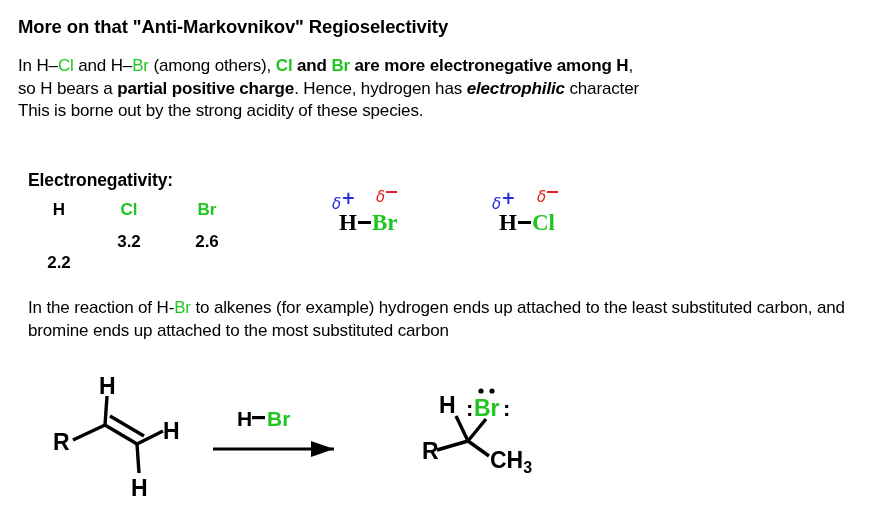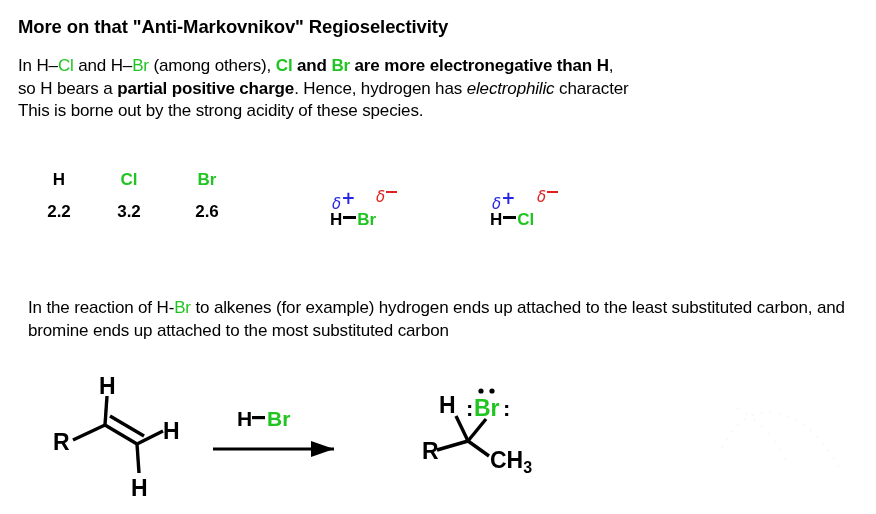--- a/index.html
+++ b/index.html
@@ -39,21 +39,21 @@
     position: absolute;
     font-size: 17px;
     line-height: 22.5px;
     letter-spacing: -0.15px;
   }
   #para-intro { left: 18px; top: 55px; width: 850px; }
   #para-reaction { left: 28px; top: 297px; width: 820px; }
 
   .grn { color: #21c521; }
   .b { font-weight: bold; }
-  .bi { font-weight: normal; font-style: italic; text-align: center; }
+  .bi { font-weight: bold; font-style: italic; text-align: center; }
   .grn.b { color: #21c521; font-weight: bold; }
 
   
   .en-block { position: absolute; left: 28px; top: 170px; }
   .en-heading {
     font-size: 17.5px;
     font-weight: bold;
     letter-spacing: -0.1px;
     margin-bottom: 9px;
   }
@@ -61,38 +61,39 @@
     display: flex;
     font-weight: bold;
     font-size: 17px;
   }
   .en-row + .en-row { margin-top: 12px; }
   .en-cell {
     width: 78px;
     text-align: center;
   }
   .en-cell.sym-h  { width: 62px; }
-  .en-cell.val-h  { width: 62px; }
+  .en-cell.val-h  { width: 62px; margin-top: 21px; }
 
   
   .dipole {
     position: absolute;
     height: 62px;
   }
   #dipole-hbr { left: 330px; top: 188px; }
   #dipole-hcl { left: 490px; top: 188px; }
 
   .dip-core {
     position: absolute;
-    left: 0;
+    left: 9px;
     top: 22px;
-    font-size: 17px;
+    font-size: 23px;
     font-weight: bold;
     letter-spacing: 0px;
     white-space: nowrap;
+    font-family: Liberation Serif, serif;
   }
   .dip-core .bond {
     display: inline-block;
     width: 13px;
     height: 3px;
     background: #000;
     vertical-align: 6px;
     margin: 0 1px;
   }
   .dip-plus, .dip-minus {
@@ -136,26 +137,27 @@
   }
 </style>
 </head>
 <body>
 
 <div class="slide">
 
   <div class="title">More on that "Anti-Markovnikov" Regioselectivity</div>
 
   <div class="para" id="para-intro">
-    <span><span>In H–</span><span class="grn">Cl</span><span> and H–</span><span class="grn">Br</span><span> (among others), </span><span class="grn b">Cl</span><span class="b"> and </span><span class="grn b">Br</span><span class="b"> are more electronegative than H</span><span>,</span></span><br>
+    <span><span>In H–</span><span class="grn">Cl</span><span> and H–</span><span class="grn">Br</span><span> (among others), </span><span class="grn b">Cl</span><span class="b"> and </span><span class="grn b">Br</span><span class="b"> are more electronegative among H</span><span>,</span></span><br>
     <span><span>so H bears a </span><span class="b">partial positive charge</span><span>. Hence, hydrogen has </span><span class="bi">electrophilic</span><span> character</span></span><br>
     <span>This is borne out by the strong acidity of these species.</span>
   </div>
 
   <div class="en-block">
+    <div class="en-heading">Electronegativity:</div>
     <div class="en-row">
       <div class="en-cell sym-h">H</div>
       <div class="en-cell grn">Cl</div>
       <div class="en-cell grn">Br</div>
     </div>
     <div class="en-row">
       <div class="en-cell val-h">2.2</div>
       <div class="en-cell">3.2</div>
       <div class="en-cell">2.6</div>
     </div>

